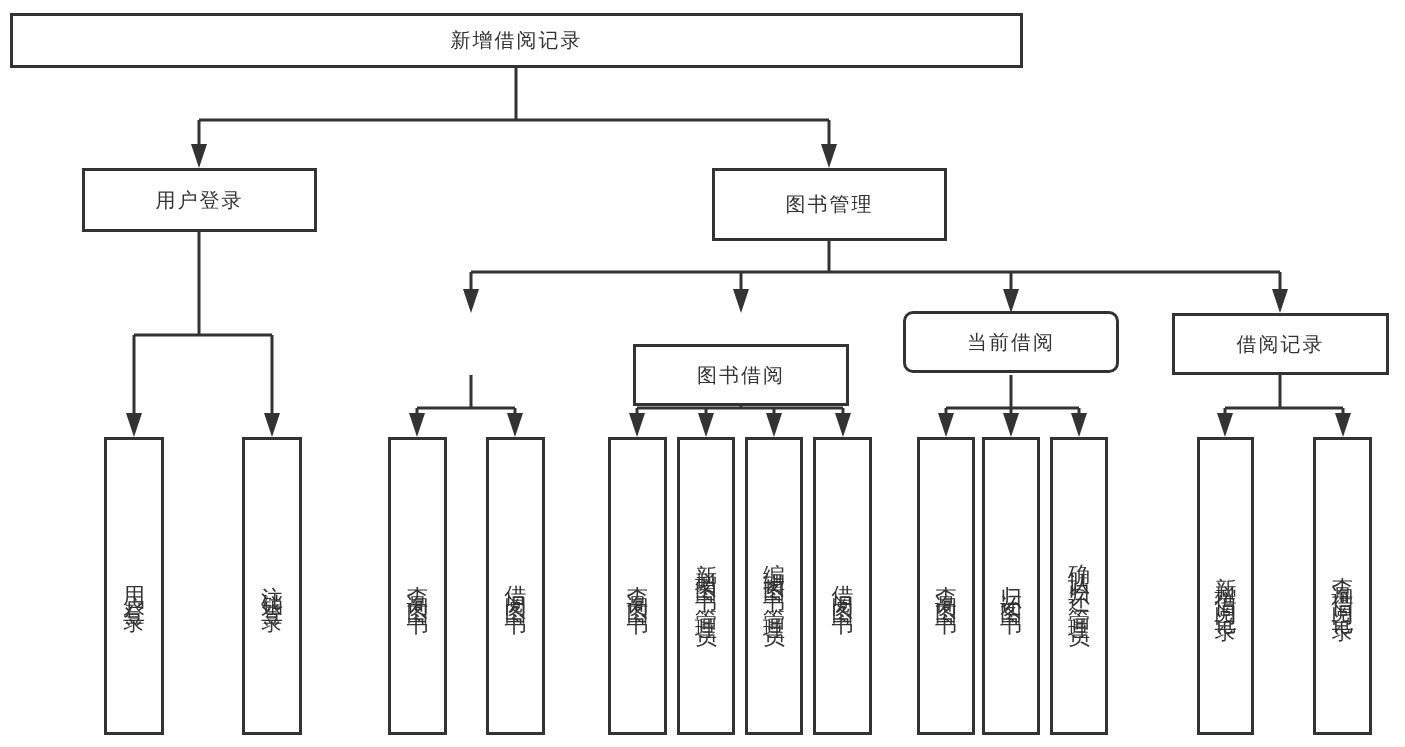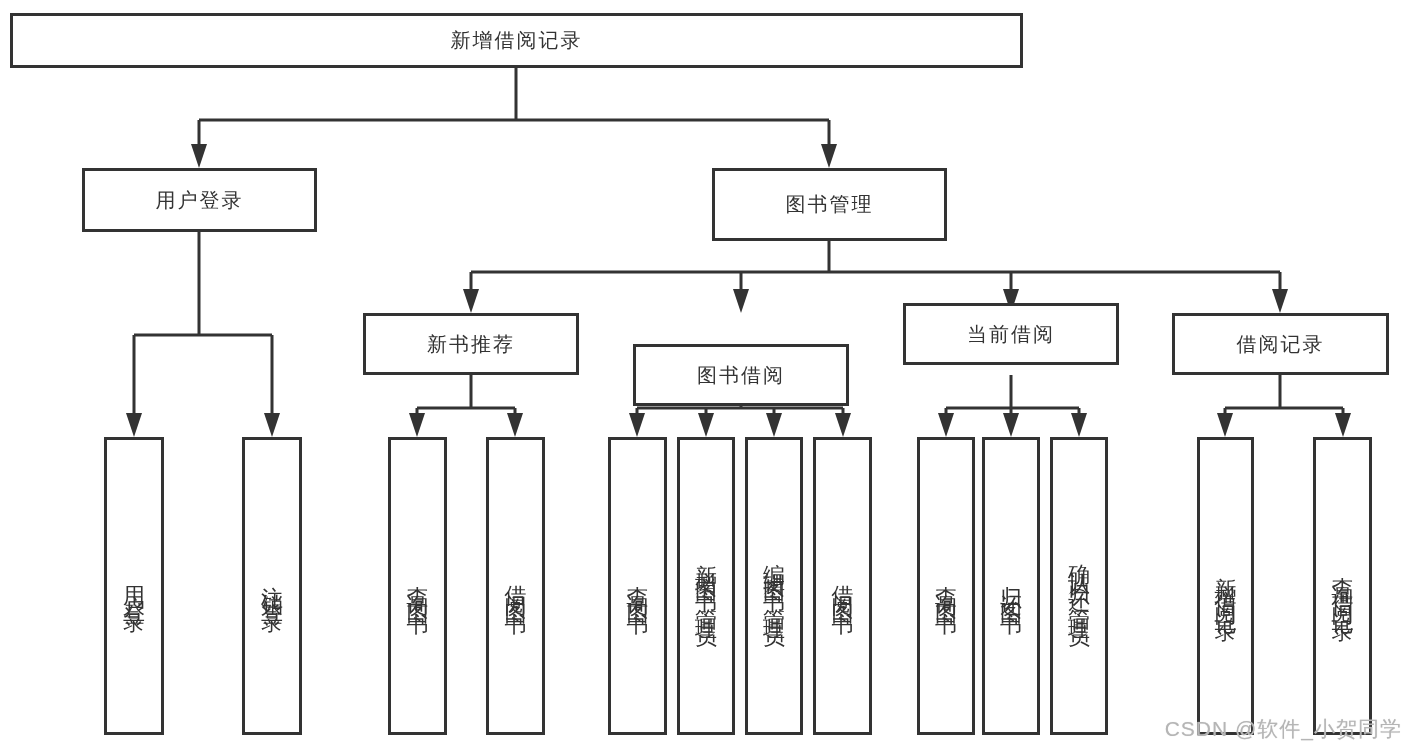--- a/index.html
+++ b/index.html
@@ -116,27 +116,24 @@
     <span>新增借阅记录</span>
   </div>
 
   <div class="node" style="left:82px; top:168px; width:235px; height:64px;">
     <span>用户登录</span>
   </div>
   <div class="node" style="left:712px; top:168px; width:235px; height:73px;">
     <span>图书管理</span>
   </div>
 
-  <div class="node" style="left:363px; top:313px; width:216px; height:62px;">
-    <span>新书推荐</span>
-  </div>
   <div class="node" style="left:633px; top:313px; width:216px; height:62px;margin-top:31px;">
     <span>图书借阅</span>
   </div>
-  <div class="node" style="left:903px; top:303px; width:216px; height:62px;">
+  <div class="node" style="left:903px; top:311px; width:216px; height:62px;border-radius:10px;">
     <span>当前借阅</span>
   </div>
   <div class="node" style="left:1172px; top:313px; width:217px; height:62px;">
     <span>借阅记录</span>
   </div>
 
   <div class="node" style="left:104px; top:437px; width:60px; height:298px;">
     <span class="v">用户登录</span>
   </div>
   <div class="node" style="left:242px; top:437px; width:60px; height:298px;">
@@ -173,15 +170,14 @@
     <span class="v">确认归还（管理员）</span>
   </div>
 
   <div class="node" style="left:1197px; top:437px; width:57px; height:298px;">
     <span class="v">新增借阅记录</span>
   </div>
   <div class="node" style="left:1313px; top:437px; width:59px; height:298px;">
     <span class="v">查询借阅记录</span>
   </div>
 
-  <div class="watermark">CSDN @软件_小贺同学</div>
 
 </div>
 
 </body></html>

